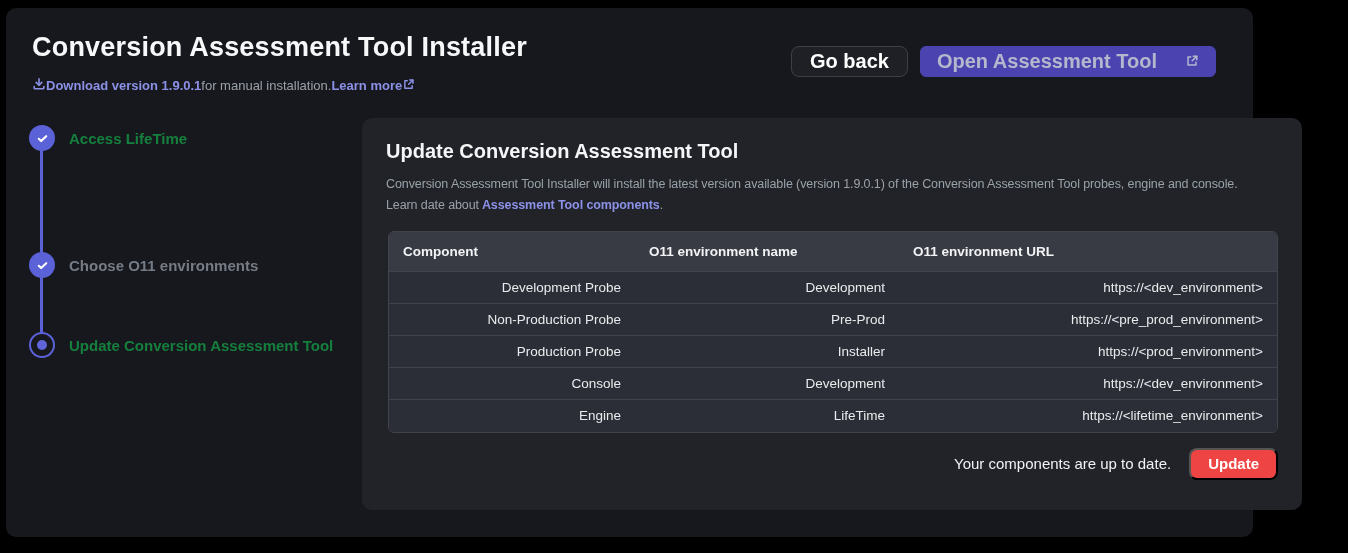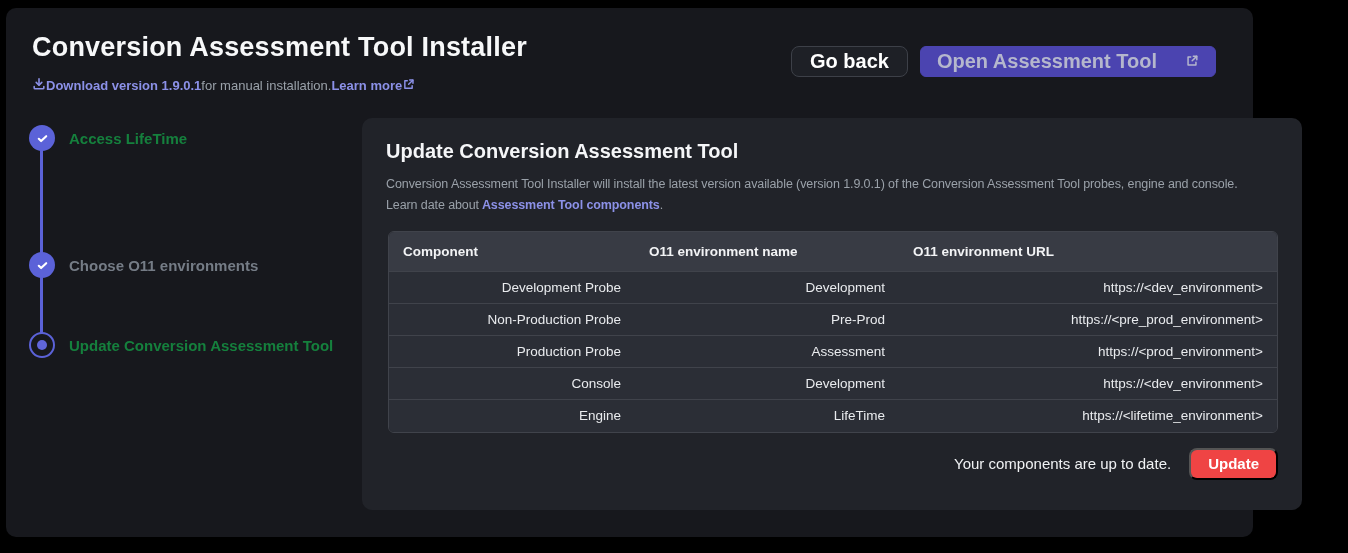--- a/index.html
+++ b/index.html
@@ -197,21 +197,21 @@
             <td>Development</td>
             <td>https://&lt;dev_environment&gt;</td>
           </tr>
           <tr>
             <td>Non-Production Probe</td>
             <td>Pre-Prod</td>
             <td>https://&lt;pre_prod_environment&gt;</td>
           </tr>
           <tr>
             <td>Production Probe</td>
-            <td>Assessment</td>
+            <td>Installer</td>
             <td>https://&lt;prod_environment&gt;</td>
           </tr>
           <tr>
             <td>Console</td>
             <td>Development</td>
             <td>https://&lt;dev_environment&gt;</td>
           </tr>
           <tr>
             <td>Engine</td>
             <td>LifeTime</td>

